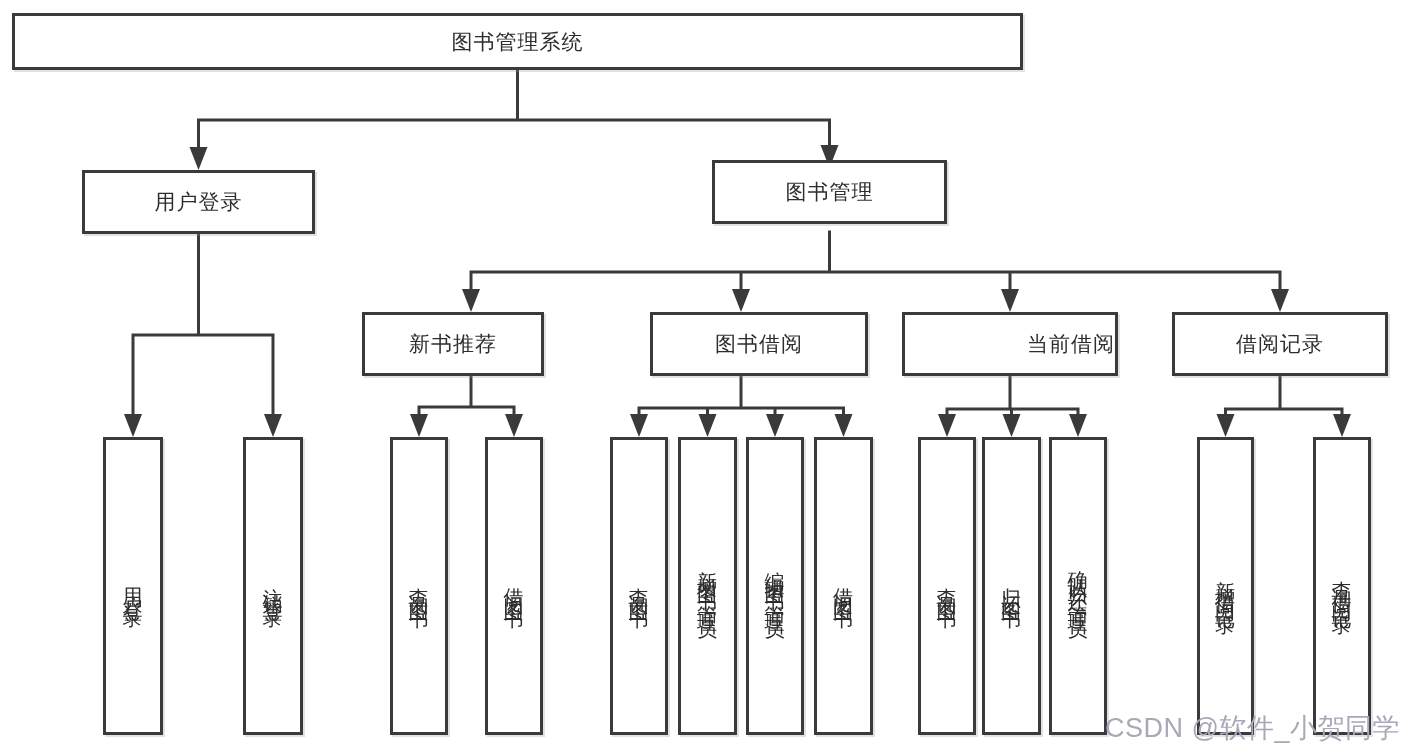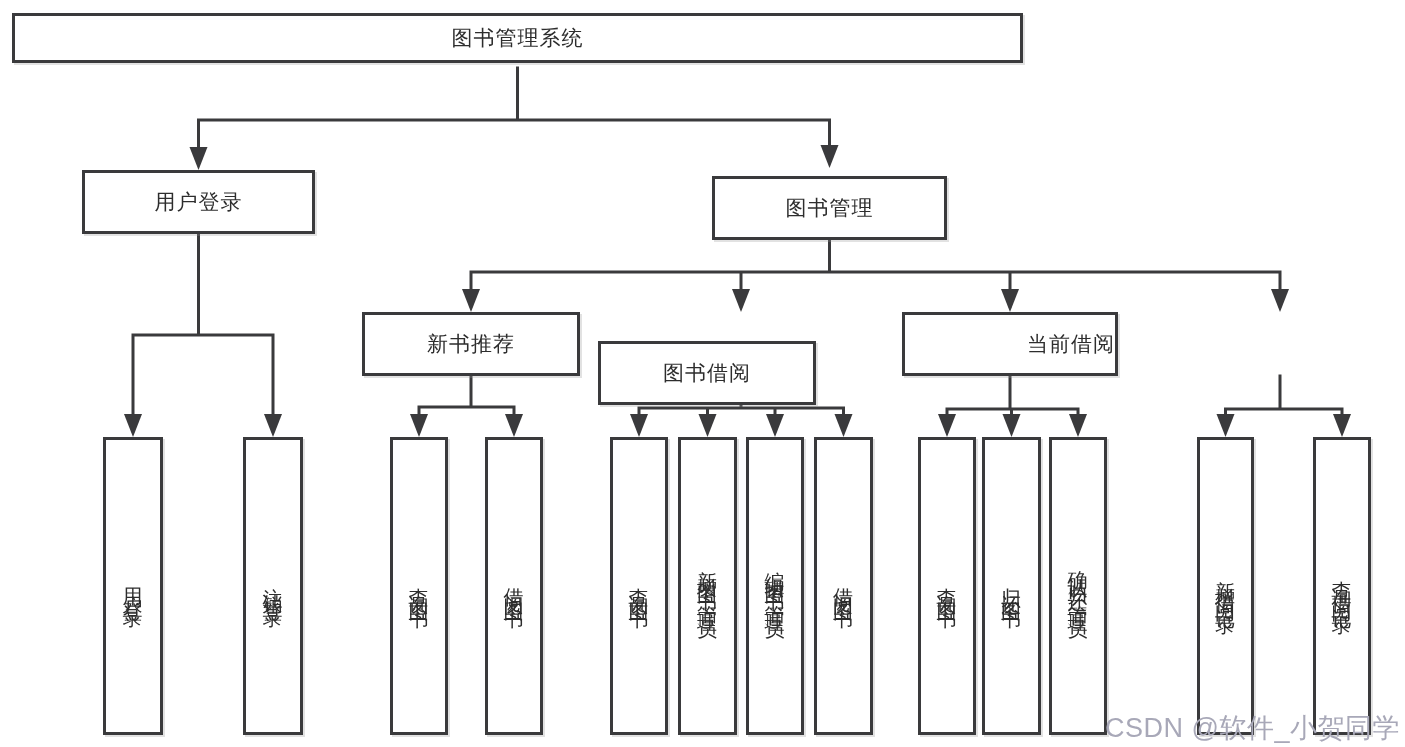--- a/index.html
+++ b/index.html
@@ -93,37 +93,40 @@
       <polygon points="630,414 648,414 639,437"></polygon>
       <polygon points="698.5,414 716.5,414 707.5,437"></polygon>
       <polygon points="766,414 784,414 775,437"></polygon>
       <polygon points="834.5,414 852.5,414 843.5,437"></polygon>
       <polygon points="938,414 956,414 947,437"></polygon>
       <polygon points="1002.5,414 1020.5,414 1011.5,437"></polygon>
       <polygon points="1069,414 1087,414 1078,437"></polygon>
       <polygon points="1216.5,414 1234.5,414 1225.5,437"></polygon>
       <polygon points="1333,414 1351,414 1342,437"></polygon>
     </svg>
-<div class="node node-horizontal" style="left: 12px; top: 13px; width: 1011px; height: 50px;">
+<div class="node node-horizontal" style="left: 12px; top: 13px; width: 1011px; height: 57px;">
       <span class="node-label">图书管理系统</span>
     </div>
     <div class="node node-horizontal" style="left: 82px; top: 170px; width: 233px; height: 64px;">
       <span class="node-label">用户登录</span>
     </div>
-    <div class="node node-horizontal" style="left: 712px; top: 176px; width: 235px; height: 64px;">
+    <div class="node node-horizontal" style="left: 712px; top: 160px; width: 235px; height: 64px;">
       <span class="node-label">图书管理</span>
     </div>
-    <div class="node node-horizontal" style="left: 362px; top: 312px; width: 218px; height: 64px;">
+    <div class="node node-horizontal" style="left: 362px; top: 312px; width: 182px; height: 64px;">
       <span class="node-label">新书推荐</span>
     </div>
-    <div class="node node-horizontal" style="left: 598px; top: 312px; width: 218px; height: 64px; margin-top: 29px;">
+    <div class="node node-horizontal" style="left: 650px; top: 312px; width: 218px; height: 64px;">
       <span class="node-label">图书借阅</span>
     </div>
     <div class="node node-horizontal" style="left: 902px; top: 312px; width: 216px; height: 64px; justify-content: flex-end;">
       <span class="node-label">当前借阅</span>
+    </div>
+    <div class="node node-horizontal" style="left: 1172px; top: 312px; width: 216px; height: 64px;">
+      <span class="node-label">借阅记录</span>
     </div>
     <div class="node node-vertical" style="left: 103px; top: 437px; width: 60px; height: 298px;">
       <span class="node-label">用户登录</span>
     </div>
     <div class="node node-vertical" style="left: 243px; top: 437px; width: 60px; height: 298px;">
       <span class="node-label">注销登录</span>
     </div>
     <div class="node node-vertical" style="left: 390px; top: 437px; width: 58px; height: 298px;">
       <span class="node-label">查询图书</span>
     </div>

